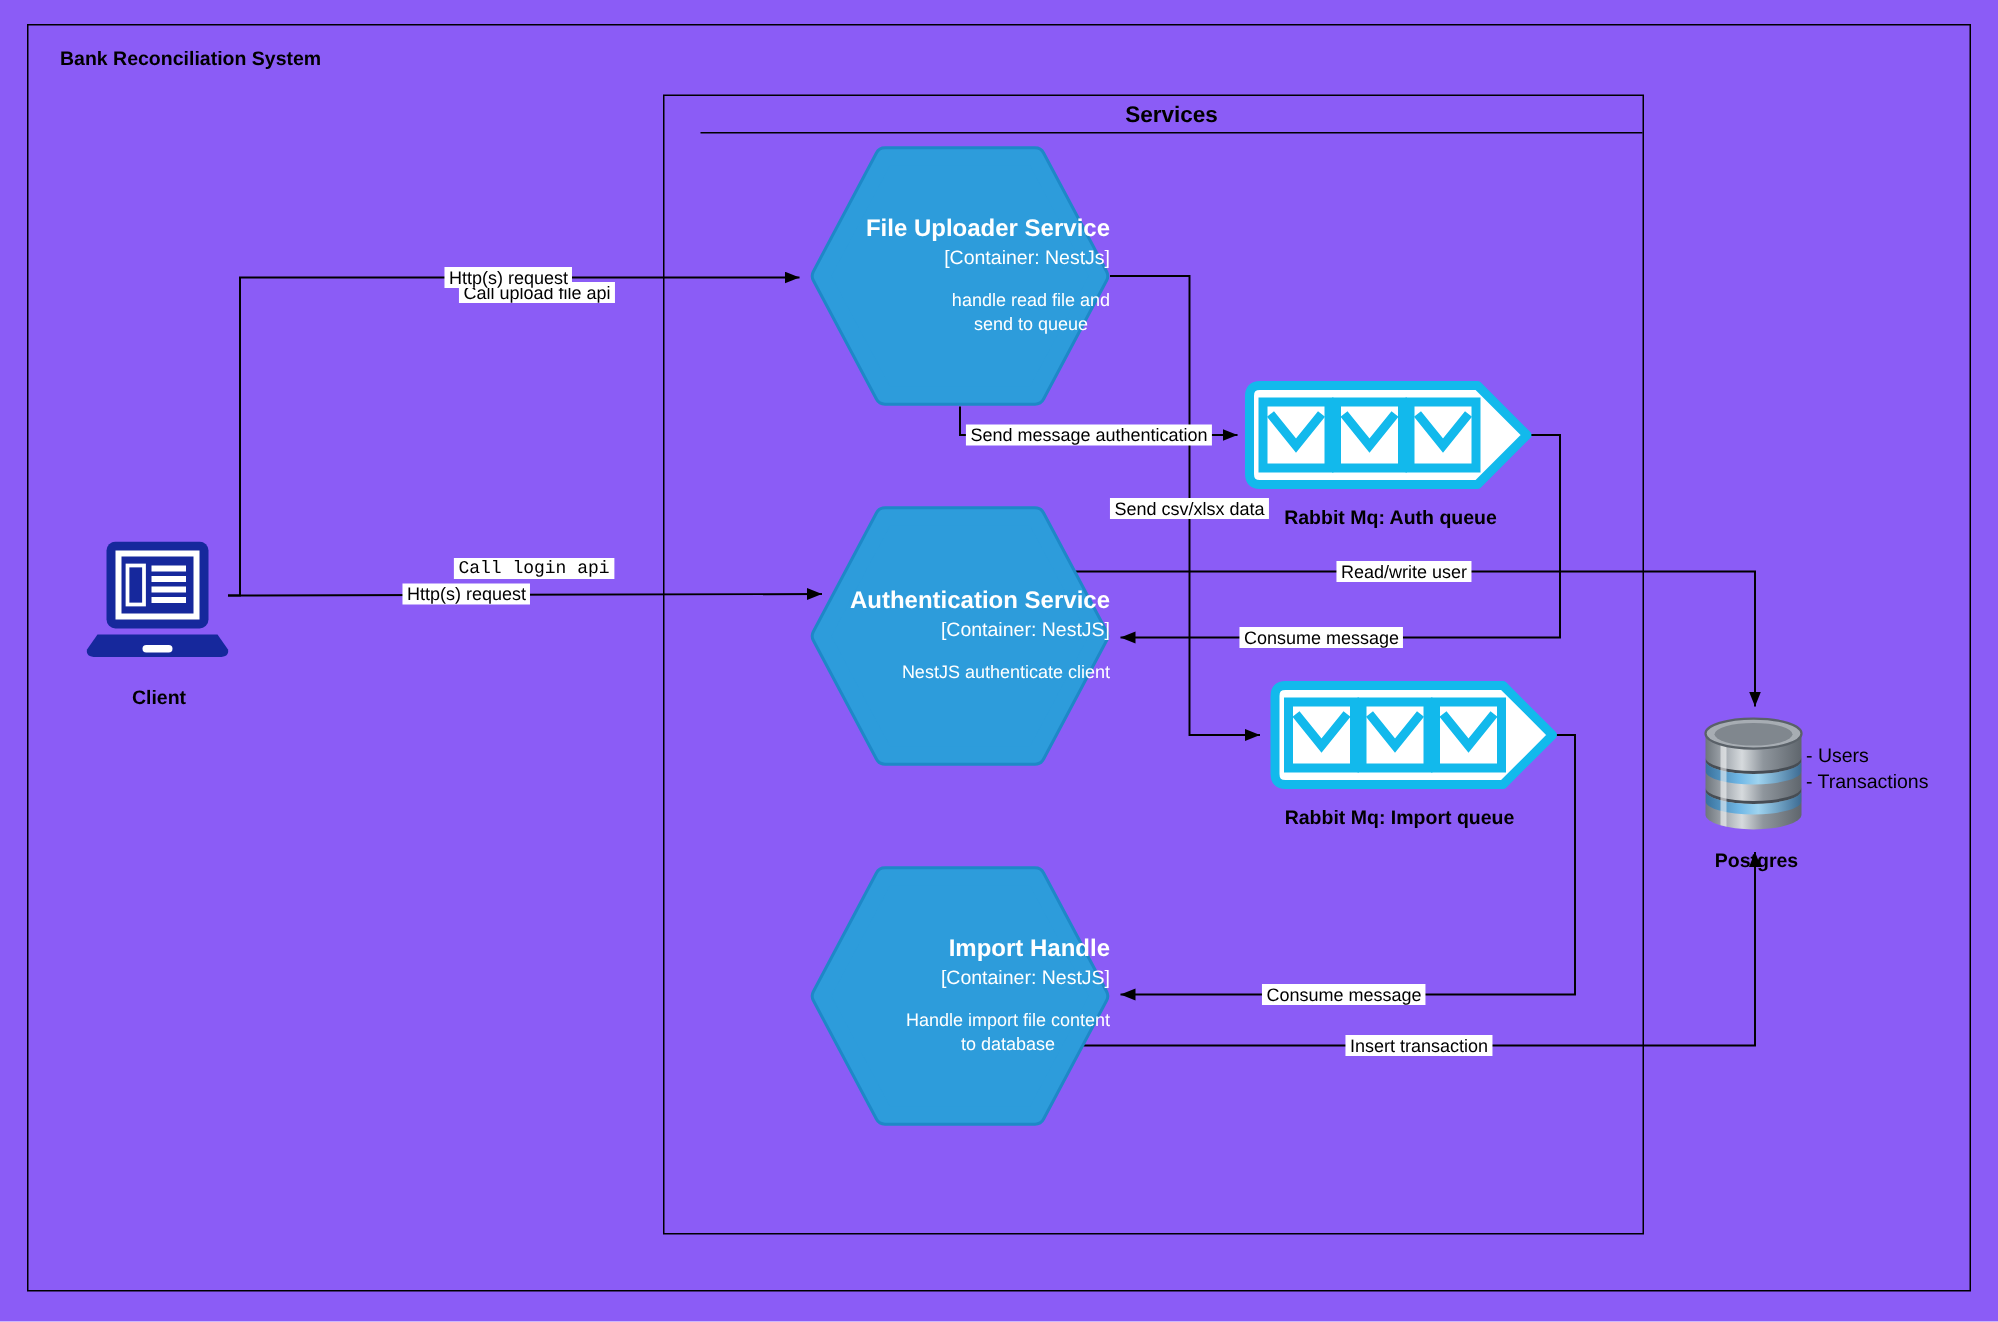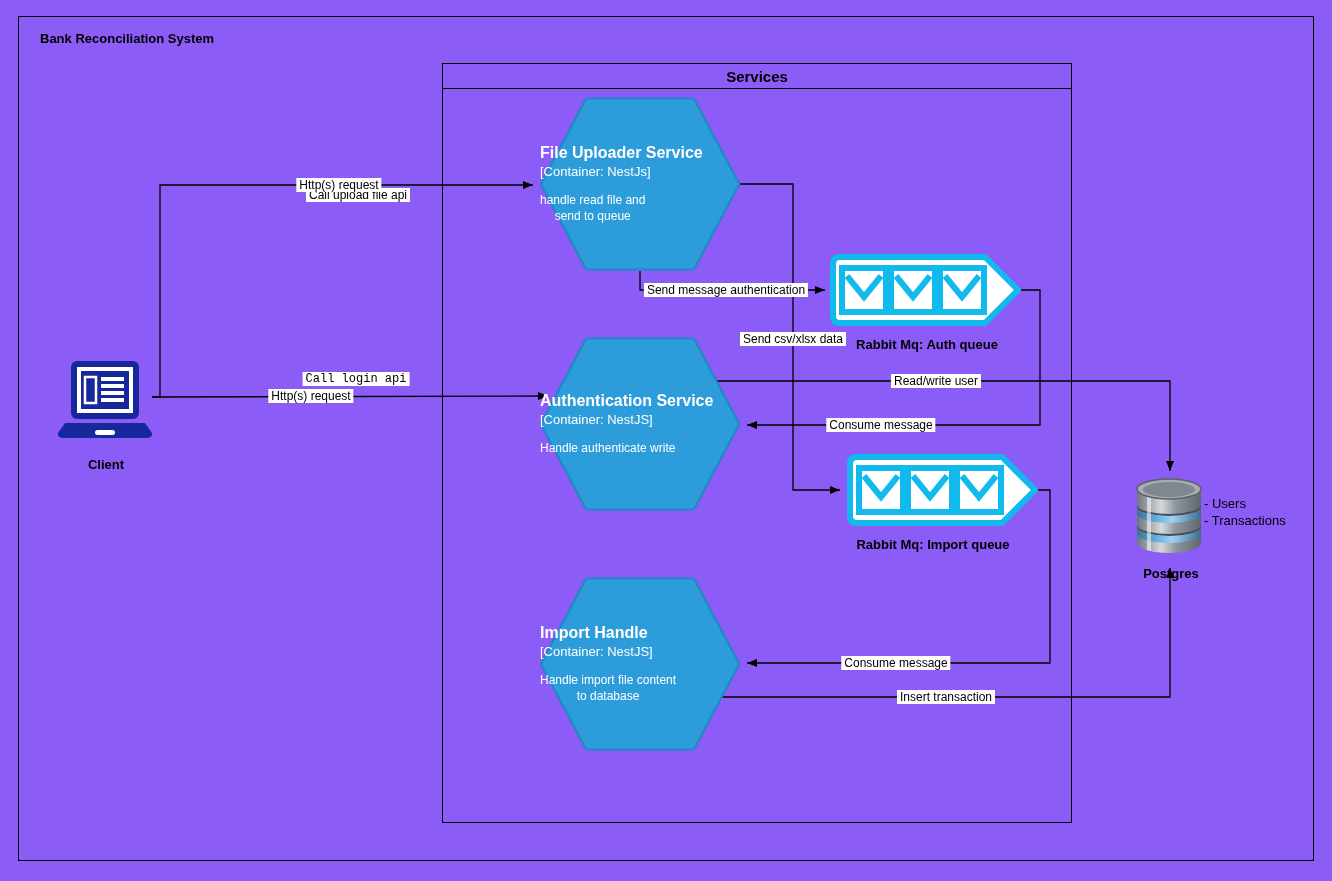--- a/index.html
+++ b/index.html
@@ -3,28 +3,28 @@
 <meta charset="utf-8">
 <style>
   html,body { margin:0; padding:0; background:#ffffff; }
   .canvas {
     position:relative; width:1332px; height:881px; background:#8b5cf6;
     font-family:"Liberation Sans", sans-serif; color:#000; overflow:hidden;
   }
   .frame { position:absolute; left:18px; top:16px; width:1294px; height:843px; border:1px solid #000; }
   .diagram-title { position:absolute; left:40px; top:31px; font-size:13px; font-weight:bold; }
 
-  .services-box { position:absolute; left:442px; top:63px; width:628px; height:758px; border:1px solid #000; background:transparent; }
+  .services-box { position:absolute; left:442px; top:63px; width:628px; height:758px; border:1px solid #000; background:transparent;padding-left:24px; }
   .services-header { height:24px; border-bottom:1px solid #000; display:flex; align-items:center; justify-content:center; font-size:15px; font-weight:bold; }
 
   .edges-svg { position:absolute; left:0; top:0; width:1332px; height:881px; z-index:1; }
 
   .hex { position:absolute; width:200px; height:174px; z-index:2; }
   .hex svg { position:absolute; left:0; top:0; }
-  .hex-text { position:absolute; inset:0; display:flex; flex-direction:column; align-items:flex-start; justify-content:center; text-align:center; color:#fff; z-index:2; }
+  .hex-text { position:absolute; inset:0; display:flex; flex-direction:column; align-items:flex-end; justify-content:center; text-align:center; color:#fff; z-index:2; }
   .hex-title { font-size:16px; font-weight:bold; line-height:1.15; }
   .hex-container { font-size:13px; margin-top:2px; }
   .hex-desc { font-size:12px; margin-top:14px; line-height:1.3; white-space:pre-line; }
   .hex-file-uploader { left:540px; top:97px; }
   .hex-auth { left:540px; top:337px; }
   .hex-import { left:540px; top:577px; }
 
   .queue { position:absolute; width:195px; height:76px; z-index:2; }
   .queue-auth { left:828px; top:252px; }
   .queue-import { left:845px; top:452px; }
@@ -108,21 +108,21 @@
   </div>
 
   <div class="hex hex-auth">
     <svg width="200" height="174" viewBox="0 0 200 174">
       <polygon points="50,8 150,8 192,87 150,166 50,166 8,87" fill="#2D9CDB" stroke="#1E88C7" stroke-width="15" stroke-linejoin="round"></polygon>
       <polygon points="50,8 150,8 192,87 150,166 50,166 8,87" fill="#2D9CDB" stroke="#2D9CDB" stroke-width="11" stroke-linejoin="round"></polygon>
     </svg>
     <div class="hex-text">
       <div class="hex-title">Authentication Service</div>
       <div class="hex-container">[Container: NestJS]</div>
-      <div class="hex-desc">Handle authenticate write</div>
+      <div class="hex-desc">NestJS authenticate client</div>
     </div>
   </div>
 
   <div class="hex hex-import">
     <svg width="200" height="174" viewBox="0 0 200 174">
       <polygon points="50,8 150,8 192,87 150,166 50,166 8,87" fill="#2D9CDB" stroke="#1E88C7" stroke-width="15" stroke-linejoin="round"></polygon>
       <polygon points="50,8 150,8 192,87 150,166 50,166 8,87" fill="#2D9CDB" stroke="#2D9CDB" stroke-width="11" stroke-linejoin="round"></polygon>
     </svg>
     <div class="hex-text">
       <div class="hex-title">Import Handle</div>

